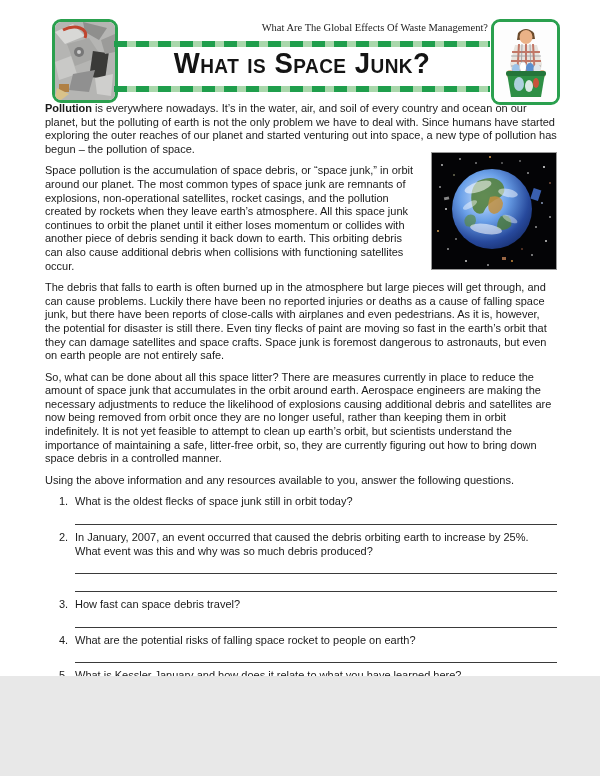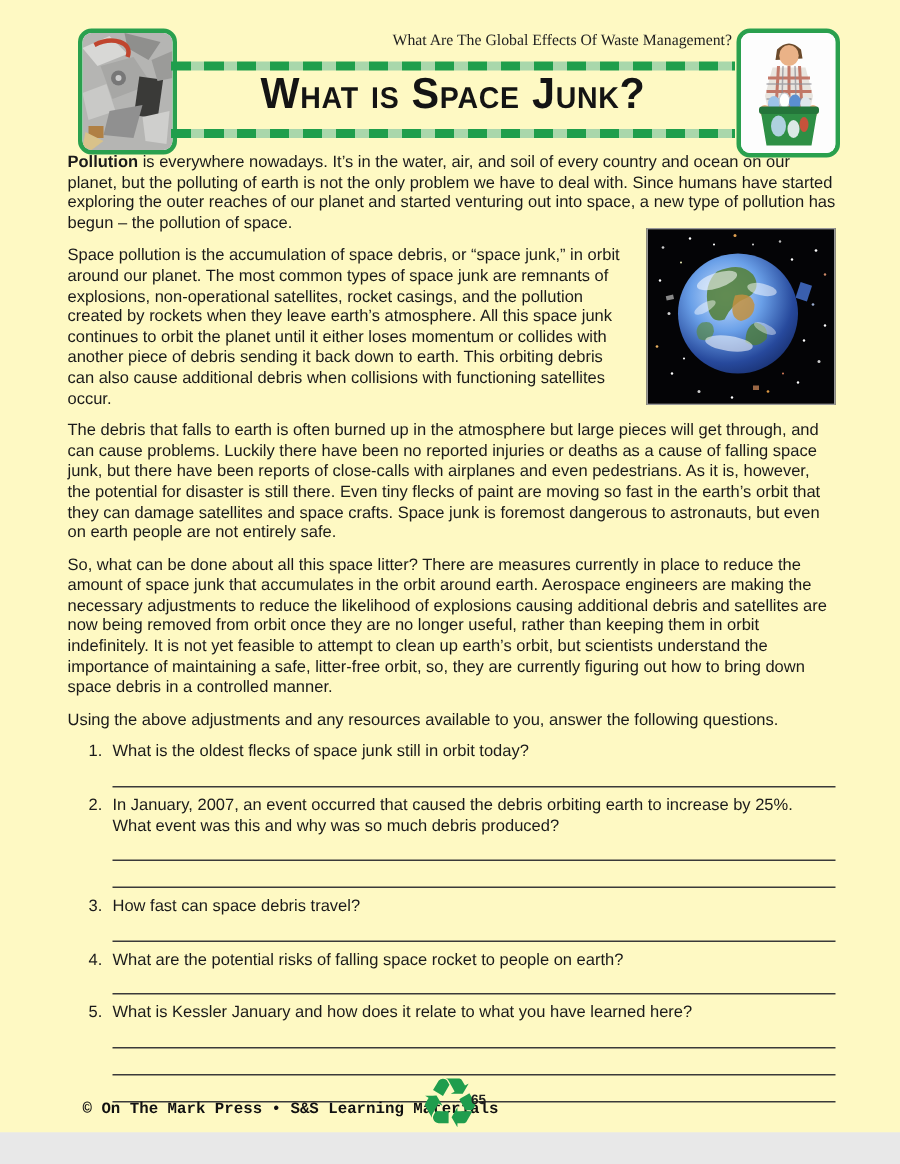--- a/index.html
+++ b/index.html
@@ -1,16 +1,16 @@
 <!DOCTYPE html>
 <html><head>
 <meta charset="utf-8">
 <style>
   html,body{margin:0;padding:0;background:#e8e8e8;}
-  .page{position:relative;width:600px;height:755px;background:#fef9c3;margin:0 auto;
+  .page{position:relative;width:600px;height:676px;background:#ffffff;margin:0 auto;
         font-family:"Liberation Sans",sans-serif;color:#1a1a1a;overflow:hidden;}
 
   
   .photo{position:absolute;border:3px solid #2aa04e;border-radius:9px;overflow:hidden;background:#fff;}
   .photo-left{left:52px;top:19px;width:60px;height:78px;}
   .photo-right{left:491px;top:19px;width:63px;height:80px;}
   .topline{position:absolute;top:22px;right:112px;font-family:"Liberation Serif",serif;
            font-size:10.5px;color:#222;white-space:nowrap;}
   .dash{position:absolute;left:114px;width:376px;height:6px;
         background:repeating-linear-gradient(90deg,#1f9e4c 0 13px,#a9d7ab 13px 22px);}
@@ -163,21 +163,21 @@
           <ellipse cx="54" cy="76" rx="16" ry="5" fill="#ffffff" opacity="0.55" transform="rotate(8 54 76)"></ellipse>
           <ellipse cx="38" cy="52" rx="8" ry="3" fill="#ffffff" opacity="0.45" transform="rotate(-30 38 52)"></ellipse>
           <ellipse cx="78" cy="66" rx="8" ry="3" fill="#ffffff" opacity="0.4" transform="rotate(25 78 66)"></ellipse>
         </svg>
       </span>
       <span>Space pollution is the accumulation of space debris, or “space junk,” in orbit around our planet. The most common types of space junk are remnants of explosions, non-operational satellites, rocket casings, and the pollution created by rockets when they leave earth’s atmosphere. All this space junk continues to orbit the planet until it either loses momentum or collides with another piece of debris sending it back down to earth. This orbiting debris can also cause additional debris when collisions with functioning satellites occur.</span>
     </p>
 
     <p><span>The debris that falls to earth is often burned up in the atmosphere but large pieces will get through, and can cause problems. Luckily there have been no reported injuries or deaths as a cause of falling space junk, but there have been reports of close-calls with airplanes and even pedestrians. As it is, however, the potential for disaster is still there. Even tiny flecks of paint are moving so fast in the earth’s orbit that they can damage satellites and space crafts. Space junk is foremost dangerous to astronauts, but even on earth people are not entirely safe.</span></p>
     <p><span>So, what can be done about all this space litter?  There are measures currently in place to reduce the amount of space junk that accumulates in the orbit around earth. Aerospace engineers are making the necessary adjustments to reduce the likelihood of explosions causing additional debris and satellites are now being removed from orbit once they are no longer useful, rather than keeping them in orbit indefinitely. It is not yet feasible to attempt to clean up earth’s orbit, but scientists understand the importance of maintaining a safe, litter-free orbit, so, they are currently figuring out how to bring down space debris in a controlled manner.</span></p>
-    <p><span>Using the above adjustments and any resources available to you, answer the following questions.</span></p>
+    <p><span>Using the above information and any resources available to you, answer the following questions.</span></p>
 
     <div class="questions">
 
       <div class="q-block">
         <div class="q">
           <span class="q-num">1.</span>
           <span class="q-text">What is the oldest flecks of space junk still in orbit today?</span>
         </div>
         <div class="ans"></div>
       </div>

